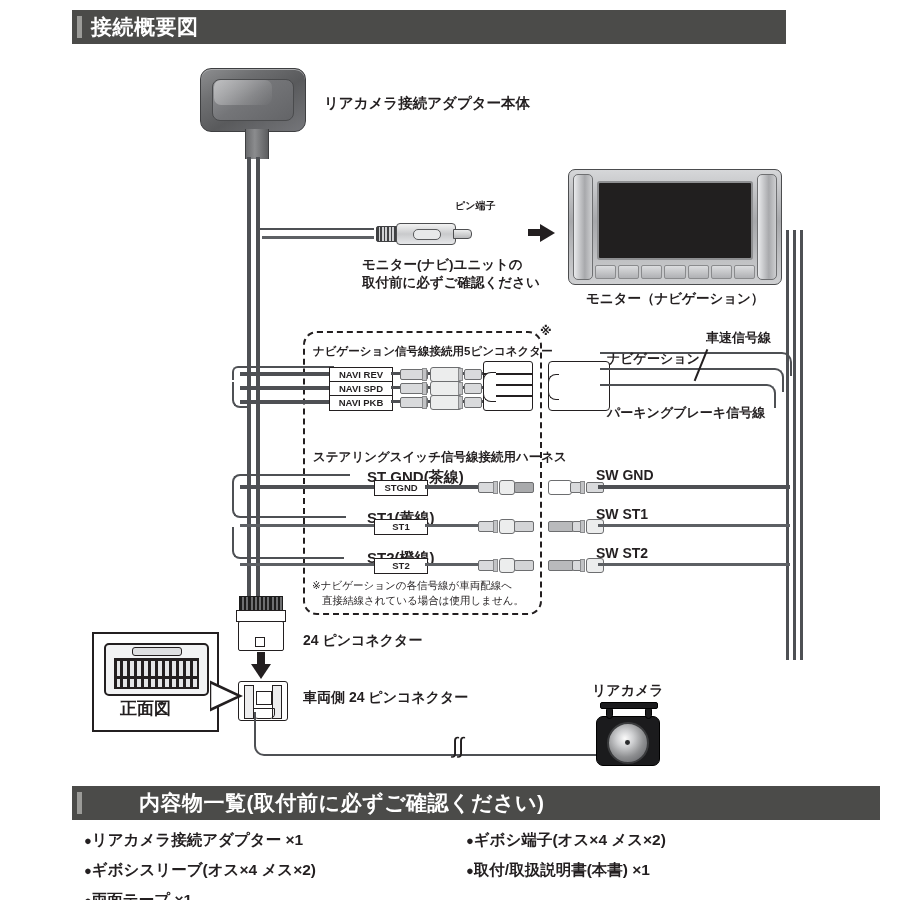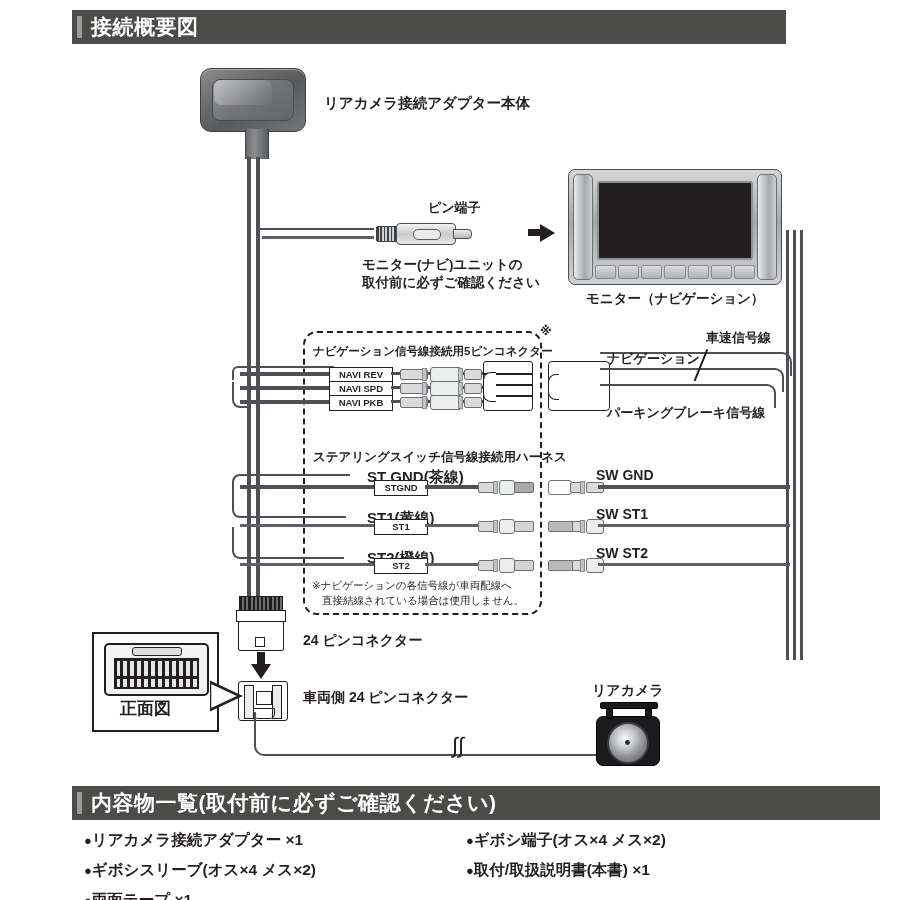--- a/index.html
+++ b/index.html
@@ -132,21 +132,21 @@
        border-top-color:#4e5054;border-bottom:none;border-left:none;border-right:none;
        border-radius:0;"></div>
   <div class="thinwire" style="left:262px;top:236px;width:112px;height:3px;"></div>
 
   <div class="rca" style="left:368px;top:223px;width:104px;">
     <div class="grip"></div>
     <div class="body"></div>
     <div class="ring"></div>
     <div class="tip"></div>
   </div>
-  <div class="lbl b" style="left:428px;top:199px;font-size:13px;">ピン端子</div>
+  <div class="lbl b" style="left:455px;top:199px;font-size:10px;">ピン端子</div>
 
   <div class="arrowRtail" style="left:528px;top:229px;width:12px;"></div>
   <div class="arrowR" style="left:540px;top:224px;"></div>
 
   <div class="lbl b" style="left:362px;top:256px;font-size:13.5px;">モニター(ナビ)ユニットの</div>
   <div class="lbl b" style="left:362px;top:274px;font-size:13.5px;">取付前に必ずご確認ください</div>
 
   <div class="monitor" style="left:568px;top:169px;width:212px;height:114px;">
     <div class="mon-side" style="left:4px;"></div>
     <div class="mon-side" style="right:4px;"></div>
@@ -369,21 +369,21 @@
   <div class="rcam" style="left:596px;top:716px;width:62px;height:48px;">
     <div class="lens" style="left:10px;top:5px;width:38px;height:38px;"></div>
   </div>
   <div class="rcam brk" style="left:606px;top:706px;width:5px;height:11px;"></div>
   <div class="rcam brk" style="left:645px;top:706px;width:5px;height:11px;"></div>
   <div class="rcam brk" style="left:600px;top:702px;width:56px;height:5px;border-radius:2px;"></div>
   <div class="lbl b" style="left:592px;top:681px;font-size:14px;">リアカメラ</div>
 
   <div class="secbar" style="left:72px;top:786px;width:808px;height:34px;">
     <div class="accent"></div>
-    <div class="t" style="font-size:21px;">内容物一覧(取付前に必ずご確認ください)</div>
+    <div class="t" style="font-size:21px;margin-left:48px;">内容物一覧(取付前に必ずご確認ください)</div>
   </div>
 
   <div class="clist" style="left:84px;top:825px;">
     <div><span class="dot">●</span><span>リアカメラ接続アダプター ×1</span></div>
     <div><span class="dot">●</span><span>ギボシスリーブ(オス×4 メス×2)</span></div>
     <div><span class="dot">●</span><span>両面テープ ×1</span></div>
   </div>
 
   <div class="clist" style="left:466px;top:825px;">
     <div><span class="dot">●</span><span>ギボシ端子(オス×4 メス×2)</span></div>

